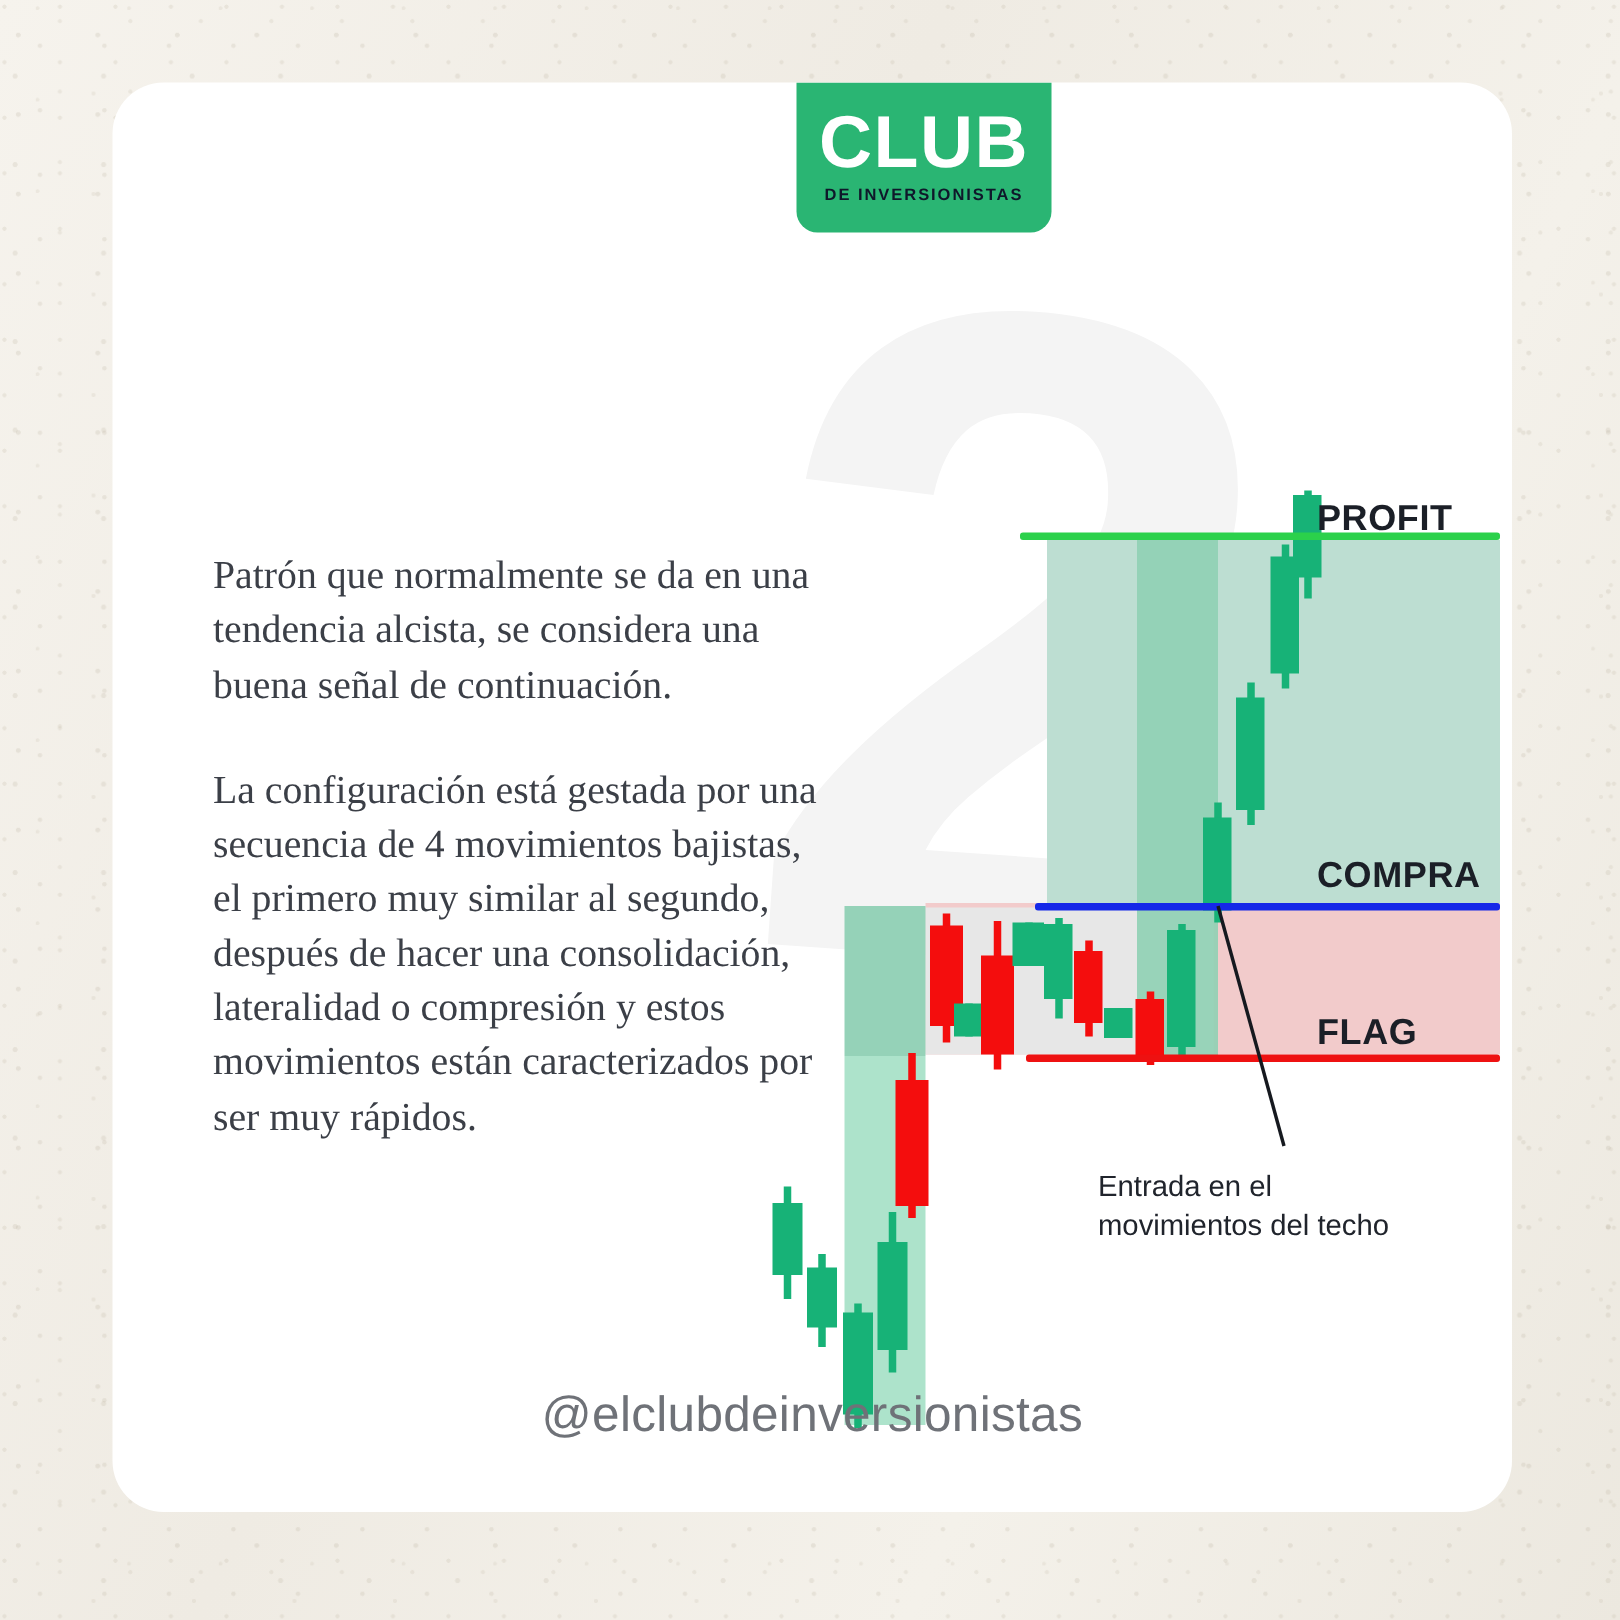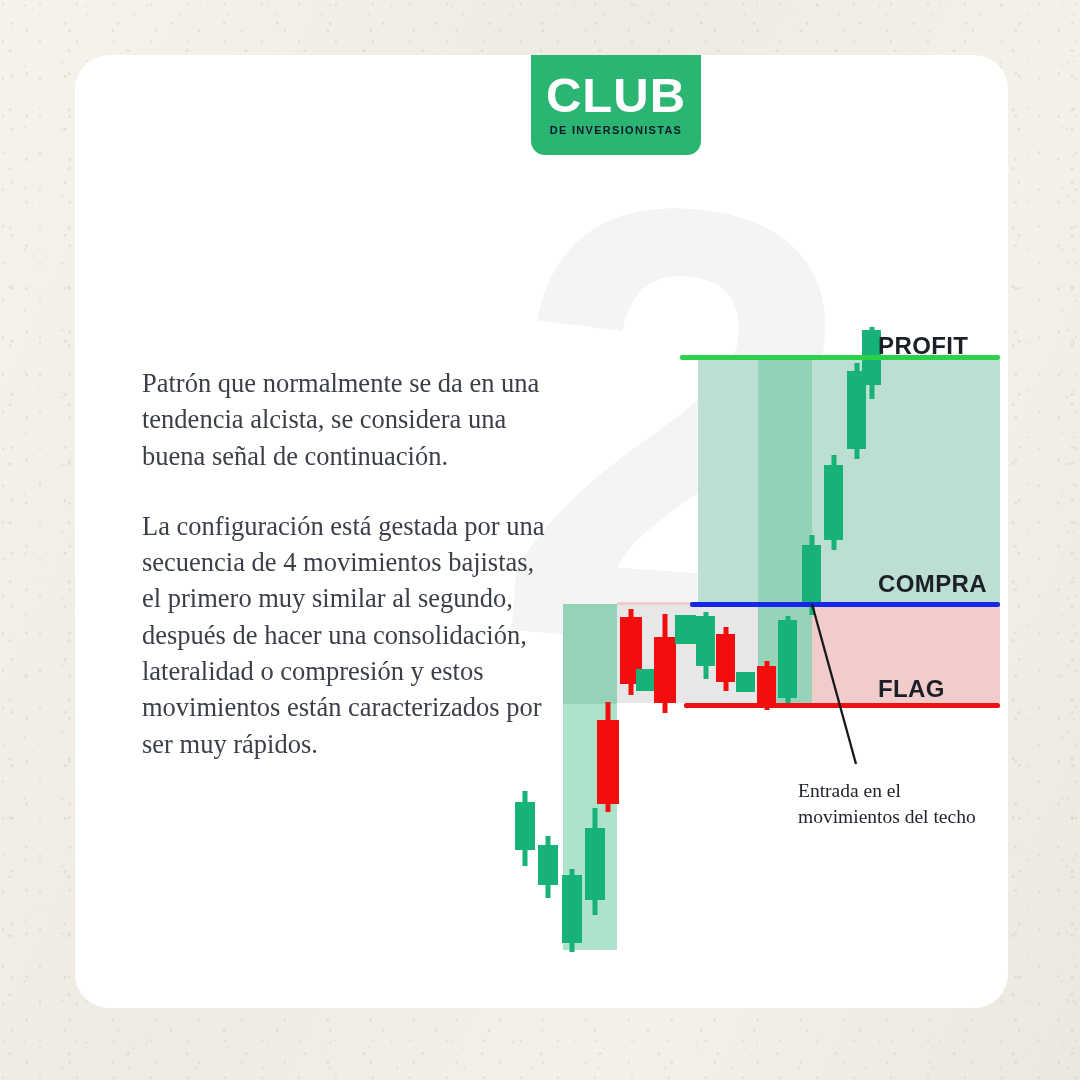--- a/index.html
+++ b/index.html
@@ -180,32 +180,33 @@
       </div>
       <div class="line" style="left: 605px; top: 300px; width: 320px; background: rgb(43, 209, 75);"></div>
       <div class="lvl-label" style="left: 803px; top: 277px;">PROFIT</div>
       <div class="line" style="left: 615px; top: 547px; width: 310px; background: rgb(21, 40, 232);"></div>
       <div class="lvl-label" style="left: 803px; top: 515px; text-align: right;">COMPRA</div>
       <div class="line" style="left: 609px; top: 648px; width: 316px; background: rgb(238, 17, 17);"></div>
       <div class="lvl-label" style="left: 803px; top: 620px;">FLAG</div>
       <svg width="933" height="953" style="position: absolute; left: 0px; top: 0px;">
         <path d="M 737 549 L 781 709" stroke="#16191f" stroke-width="2.3" fill="none"></path>
       </svg>
-      <div id="annot-text" style="left: 723px; top: 723px; font-family: Liberation Serif, serif;">
+      <div id="annot-text" style="left: 657px; top: 723px;">
         <div>Entrada en el</div>
         <div>movimientos del techo</div>
       </div>
     </div>
 
 
   <div id="body-text">
     <p>Patrón que normalmente se da en una tendencia alcista, se considera una buena señal de continuación.</p>
     <p>La configuración está gestada por una secuencia de 4 movimientos bajistas, el primero muy similar al segundo, después de hacer una consolidación, lateralidad o compresión y estos movimientos están caracterizados por ser muy rápidos.</p>
   </div>
 
+  <div id="handle">@elclubdeinversionistas</div>
 
   <div id="logo">
     <svg class="uparrow" width="30" height="46" viewBox="0 0 30 46">
       <path d="M15 0 L27 15 L19 15 L19 46 L11 46 L11 15 L3 15 Z" fill="#ffffff"></path>
     </svg>
     <div class="wordmark">CLUB</div>
     <div class="sub">DE INVERSIONISTAS</div>
   </div>
 
 </div>

